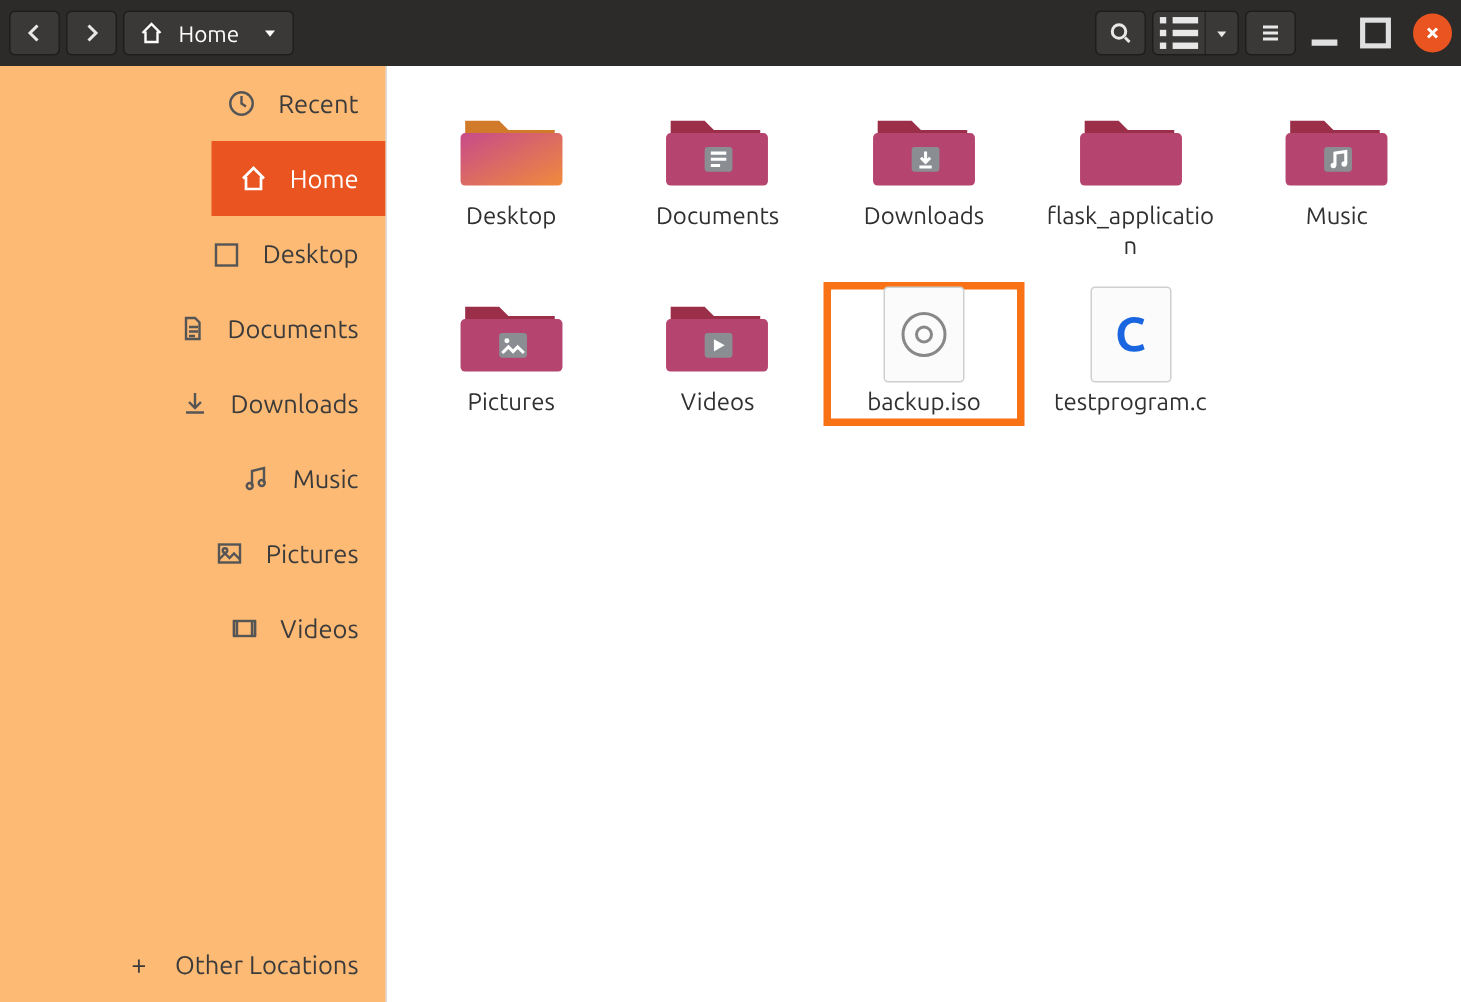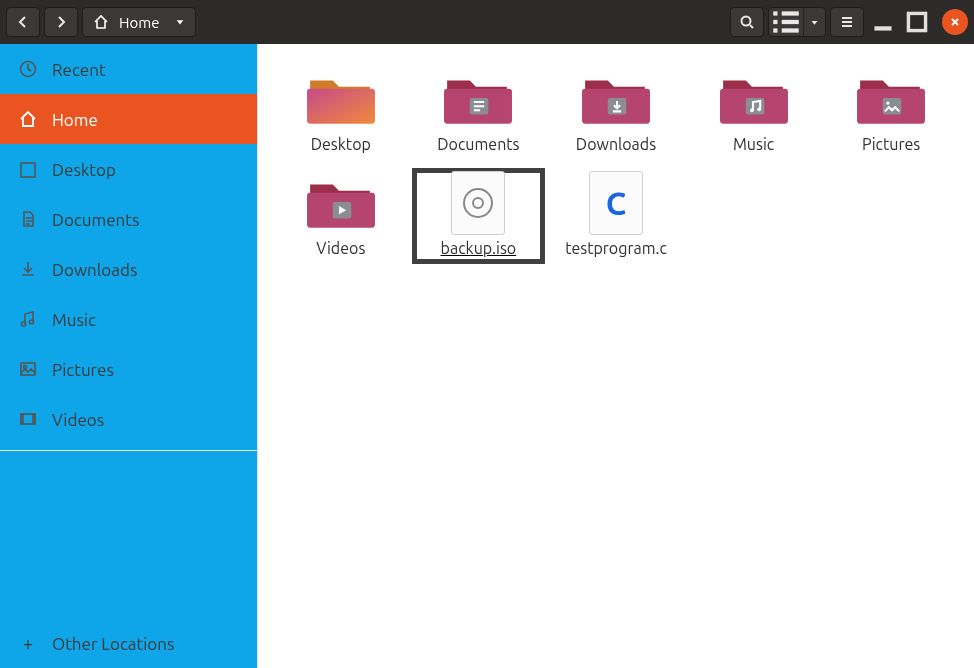--- a/index.html
+++ b/index.html
@@ -89,25 +89,26 @@
       cursor: pointer;
     }
     
     .body {
       flex: 1;
       display: flex;
       overflow: hidden;
     }
     .sidebar {
       width: 258px;
-      background: #0ea5e9;
+      background: #fdba74;
       border-right: 1px solid #ddd;
       display: flex;
       flex-direction: column;
       overflow-y: auto;
+      align-items: flex-end;
     }
     .side-item {
       display: flex;
       align-items: center;
       gap: 14px;
       padding: 0 18px;
       height: 50px;
       font-size: 17px;
       color: #3b3b3b;
       cursor: pointer;
@@ -140,23 +141,22 @@
     }
     .file {
       display: flex;
       flex-direction: column;
       align-items: center;
       padding: 6px 4px;
       cursor: pointer;
       position: relative;
     }
     .file.hl {
-      border: 5px solid #404040;
+      border: 5px solid #f97316;
       padding: 1px 0 1px;
-      text-decoration: underline;
     }
     .file .thumb {
       width: 70px;
       height: 58px;
       display: flex;
       align-items: center;
       justify-content: center;
       margin-bottom: 6px;
     }
     .file .label {
@@ -384,20 +384,29 @@
               <path d="M35 30 v7 M32 34 l3 3 3-3 M31 40 h8" class="badge-fg"></path>
             </svg>
           </div>
           <div class="label">Downloads</div>
         </div>
         <div class="file">
           <div class="thumb">
             <svg viewBox="0 0 68 56" width="70" height="58" class="folder-svg">
               <path class="tab" d="M4 10 h22 l6 6 h30 v4 H4z"></path>
               <path class="front" d="M4 18 h60 a3 3 0 0 1 3 3 v28 a3 3 0 0 1 -3 3 H4 a3 3 0 0 1 -3 -3 V21 a3 3 0 0 1 3 -3 z"></path>
+            </svg>
+          </div>
+          <div class="label">flask_application</div>
+        </div>
+        <div class="file">
+          <div class="thumb">
+            <svg viewBox="0 0 68 56" width="70" height="58" class="folder-svg">
+              <path class="tab" d="M4 10 h22 l6 6 h30 v4 H4z"></path>
+              <path class="front" d="M4 18 h60 a3 3 0 0 1 3 3 v28 a3 3 0 0 1 -3 3 H4 a3 3 0 0 1 -3 -3 V21 a3 3 0 0 1 3 -3 z"></path>
               <rect x="26" y="27" width="18" height="16" rx="2" class="badge-bg"></rect>
               <path d="M33 39 V31 l7 -1 v8" class="badge-fg"></path>
               <circle cx="32" cy="39" r="1.8" fill="#fff"></circle>
               <circle cx="39" cy="38" r="1.8" fill="#fff"></circle>
             </svg>
           </div>
           <div class="label">Music</div>
         </div>
         <div class="file">
           <div class="thumb">

